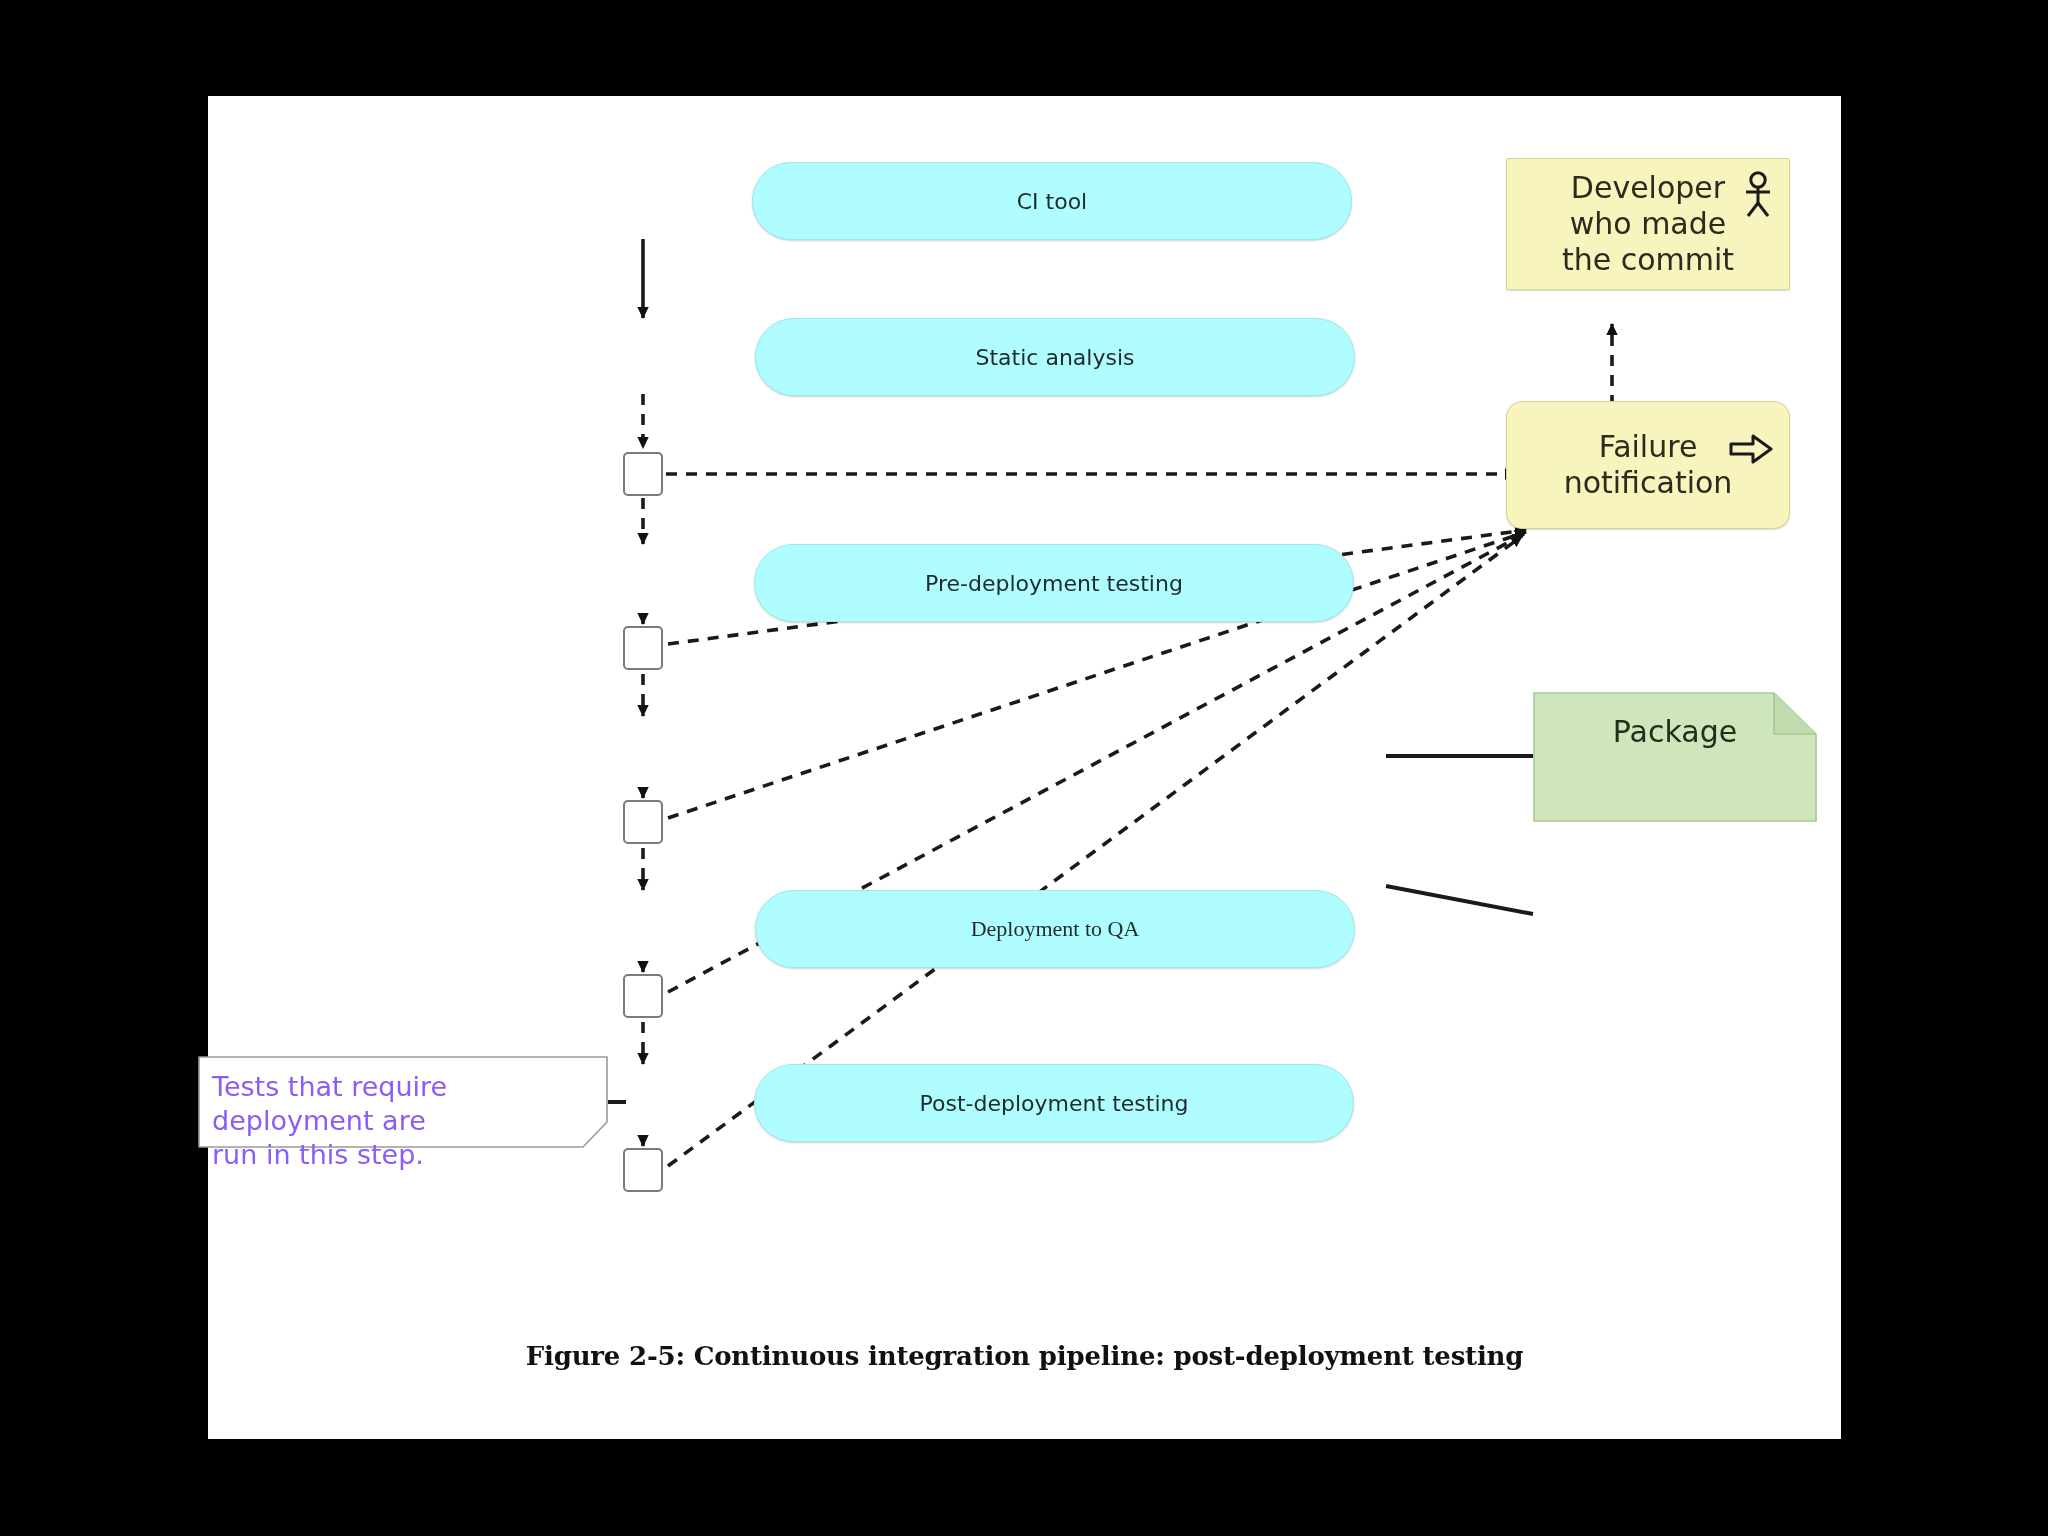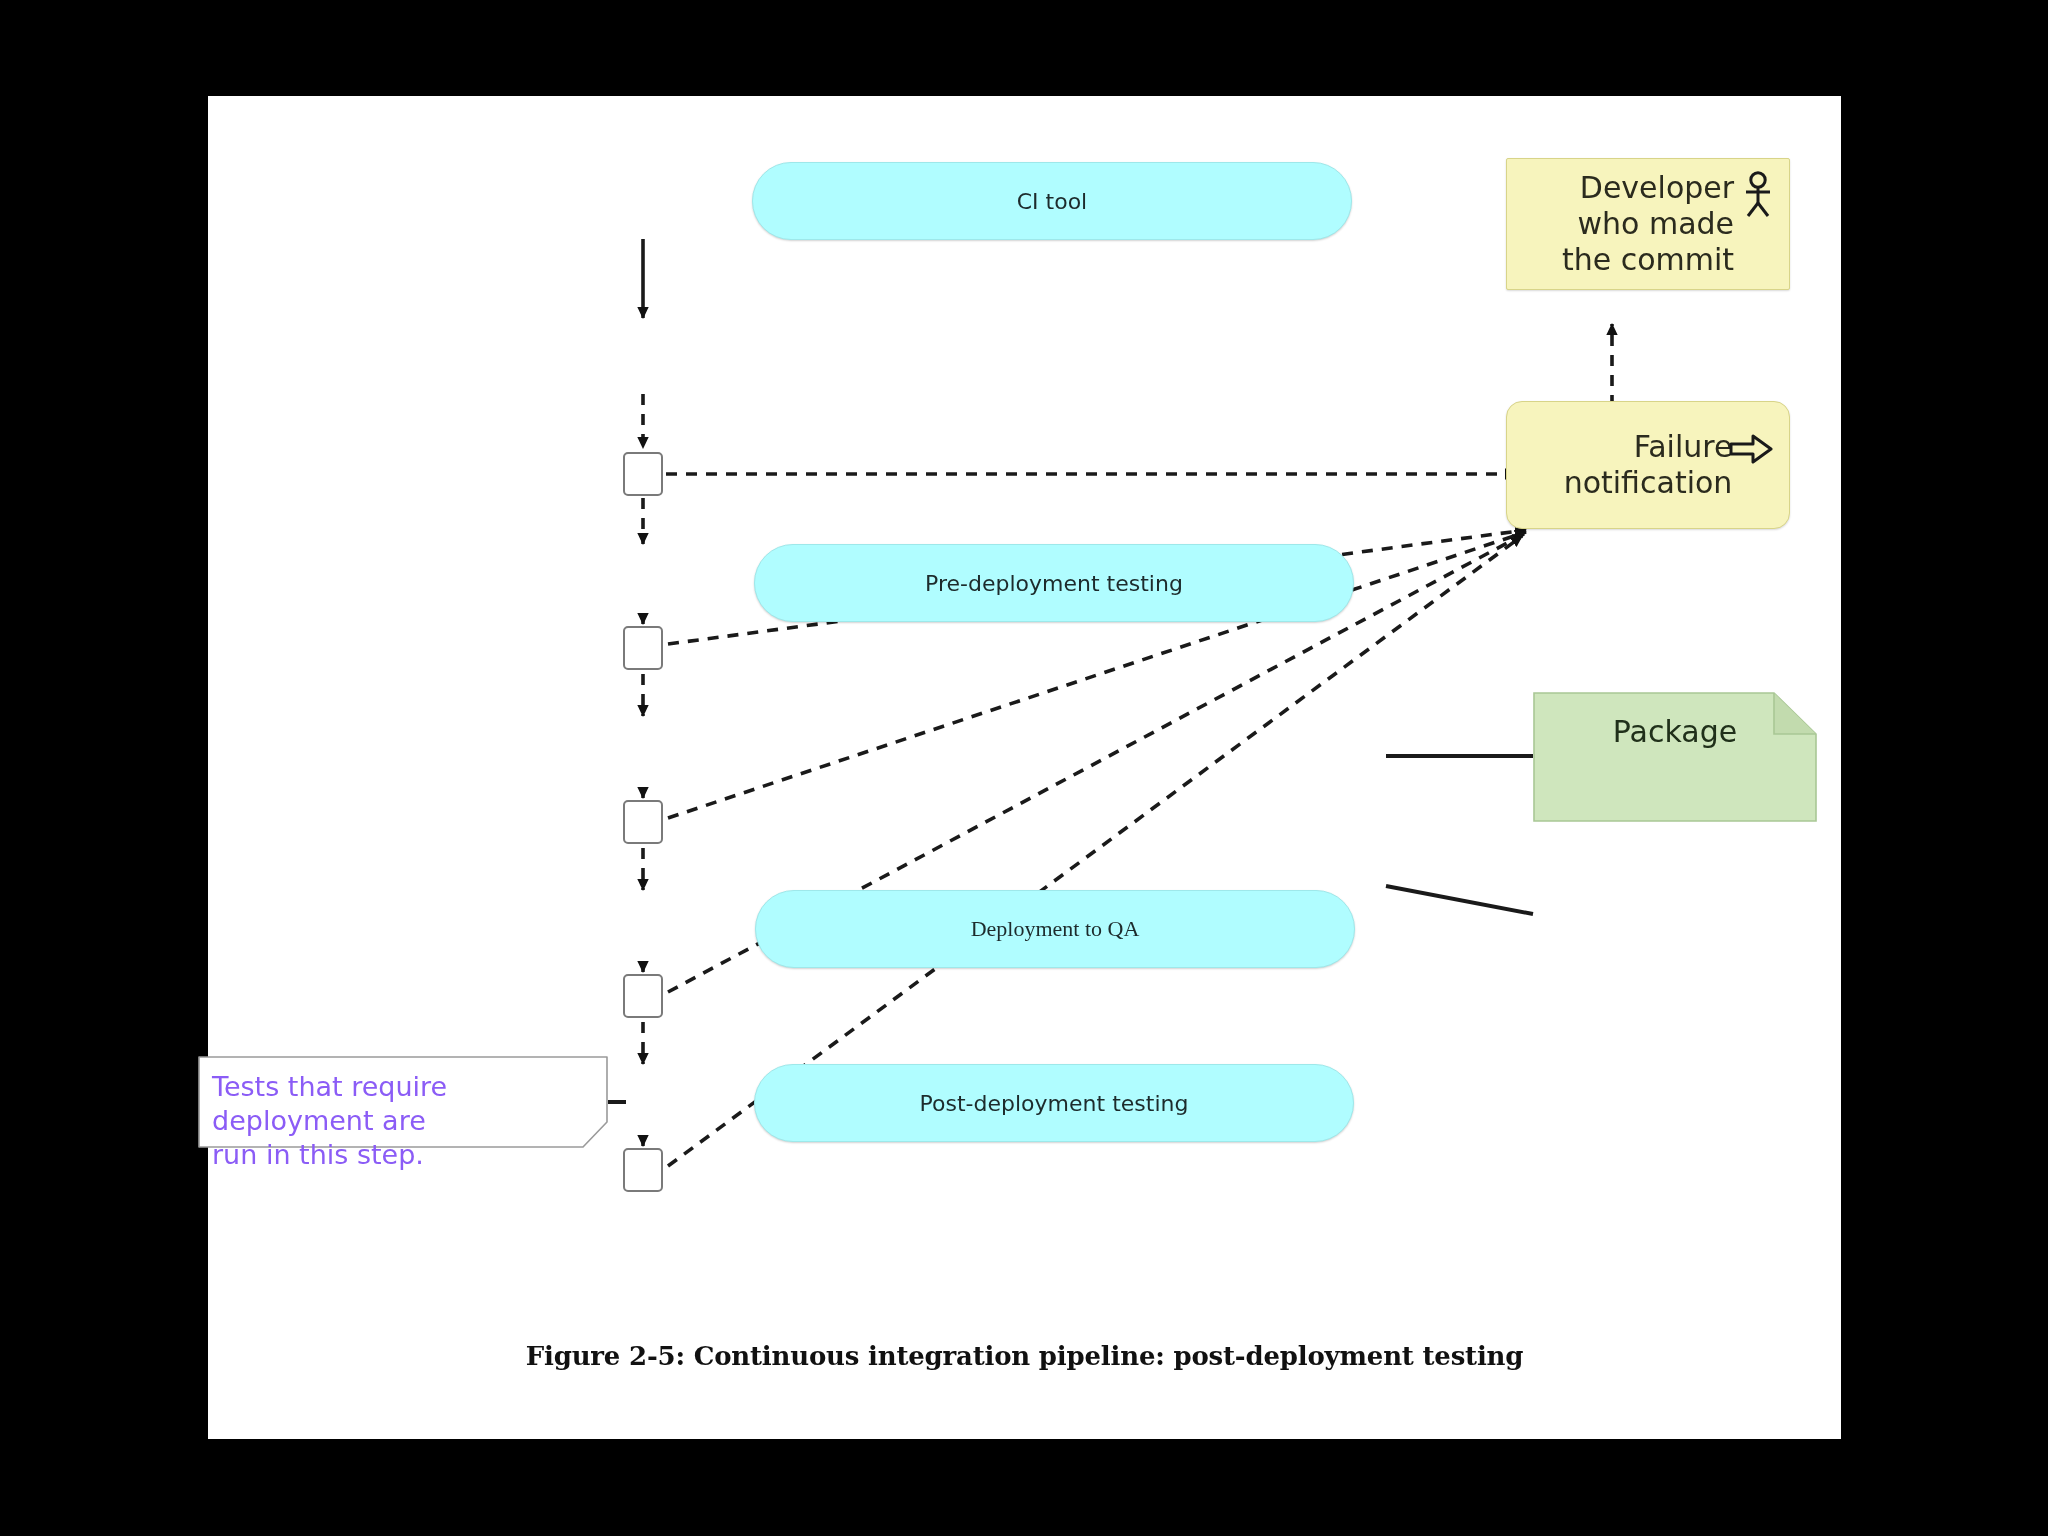--- a/index.html
+++ b/index.html
@@ -72,21 +72,21 @@
 
   
   .note-yellow {
     position: absolute;
     box-sizing: border-box;
     background: #f7f4bd;
     border: 1.5px solid #d8d489;
     color: #2b2b1e;
     font-size: 30px;
     line-height: 36px;
-    text-align: right;
+    text-align: center;
     display: flex;
     align-items: center;
     justify-content: center;
     box-shadow: 0 1px 2px rgba(0,0,0,0.15);
   }
   .note-yellow.sq { border-radius: 2px; }
   .note-yellow.rounded { border-radius: 16px; }
   .note-yellow .txt { display: block; padding: 0 6px; }
 
   .actor-icon {
@@ -205,20 +205,23 @@
           <line x1="1325" y1="818" x2="1178" y2="790" stroke-width="4" stroke-dasharray="none"></line>
 
           <line x1="400" y1="1006" x2="418" y2="1006" stroke-width="4" stroke-dasharray="none"></line>
         </g>
       </svg>
 
       <div class="act" style="left:544px; top:66px; width:600px; height:78px;">
         <span>CI tool</span>
       </div>
 
+      <div class="act" style="left:547px; top:222px; width:600px; height:78px;">
+        <span>Static analysis</span>
+      </div>
 
       <div class="act" style="left:546px; top:448px; width:600px; height:78px;">
         <span>Pre-deployment testing</span>
       </div>
 
 
       <div class="act" style="left:547px; top:794px; width:600px; height:78px;font-family:Liberation Serif, serif;">
         <span>Deployment to QA</span>
       </div>
 

